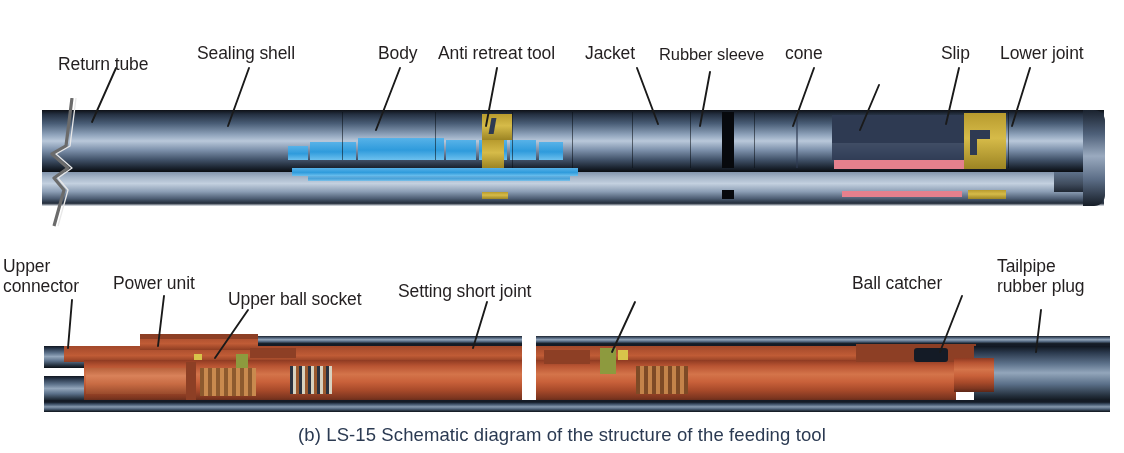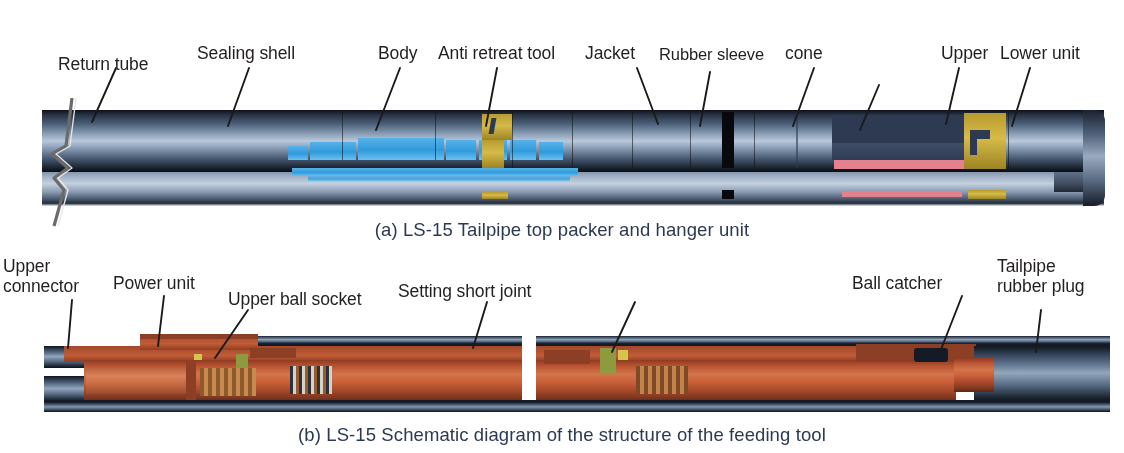--- a/index.html
+++ b/index.html
@@ -140,22 +140,22 @@
 
 <div id="page">
 
   <div class="label" style="left:58px; top:54px;">Return tube</div>
   <div class="label" style="left:197px; top:43px;">Sealing shell</div>
   <div class="label" style="left:378px; top:43px;">Body</div>
   <div class="label" style="left:438px; top:43px;">Anti retreat tool</div>
   <div class="label" style="left:585px; top:43px;">Jacket</div>
   <div class="label sm" style="left:659px; top:45px;">Rubber sleeve</div>
   <div class="label" style="left:785px; top:43px;">cone</div>
-  <div class="label" style="left:941px; top:43px;">Upper</div>
-  <div class="label" style="left:1000px; top:43px;">Lower unit</div>
+  <div class="label" style="left:941px; top:43px;">Slip</div>
+  <div class="label" style="left:1000px; top:43px;">Lower joint</div>
 
   <div id="fig-a">
     <div class="tube-a"></div>
     <div class="tube-a-lower"></div>
 
     <div class="blue-part" style="left:246px; top:36px; width:20px; height:14px;"></div>
     <div class="blue-part" style="left:268px; top:32px; width:46px; height:18px;"></div>
     <div class="blue-part" style="left:316px; top:28px; width:86px; height:22px;"></div>
     <div class="blue-part" style="left:404px; top:30px; width:30px; height:20px;"></div>
     <div class="blue-part" style="left:437px; top:30px; width:28px; height:20px;"></div>
@@ -197,21 +197,20 @@
     <div class="navy-part" style="left:1012px; top:62px; width:50px; height:20px; opacity:.9;
           background:linear-gradient(to bottom,#5a6d86,#2a3545 70%,#141b25);"></div>
     <div class="endcap-a"></div>
   </div>
 
   <svg class="breaksym" width="46" height="130" viewBox="0 0 46 130">
     <polyline points="26,0 20,48 6,56 22,70 8,80 18,92 8,128" fill="none" stroke="#6b6b6b" stroke-width="3.2" stroke-linejoin="round"></polyline>
     <polyline points="30,0 24,48 10,56 26,70 12,80 22,92 12,128" fill="none" stroke="#e8e8e8" stroke-width="1.3" stroke-linejoin="round"></polyline>
   </svg>
 
-  <div class="caption" style="top:219px;">(a)  LS-15  Tailpipe top packer and hanger unit</div>
 
   <div class="label wrap" style="left:3px; top:256px; width:84px;">Upper connector</div>
   <div class="label" style="left:113px; top:273px;">Power unit</div>
   <div class="label" style="left:228px; top:289px;">Upper ball socket</div>
   <div class="label" style="left:398px; top:281px;">Setting short joint</div>
   <div class="label" style="left:852px; top:273px;">Ball catcher</div>
   <div class="label wrap" style="left:997px; top:256px; width:104px;">Tailpipe rubber plug</div>
 
   <div id="fig-b">
 

